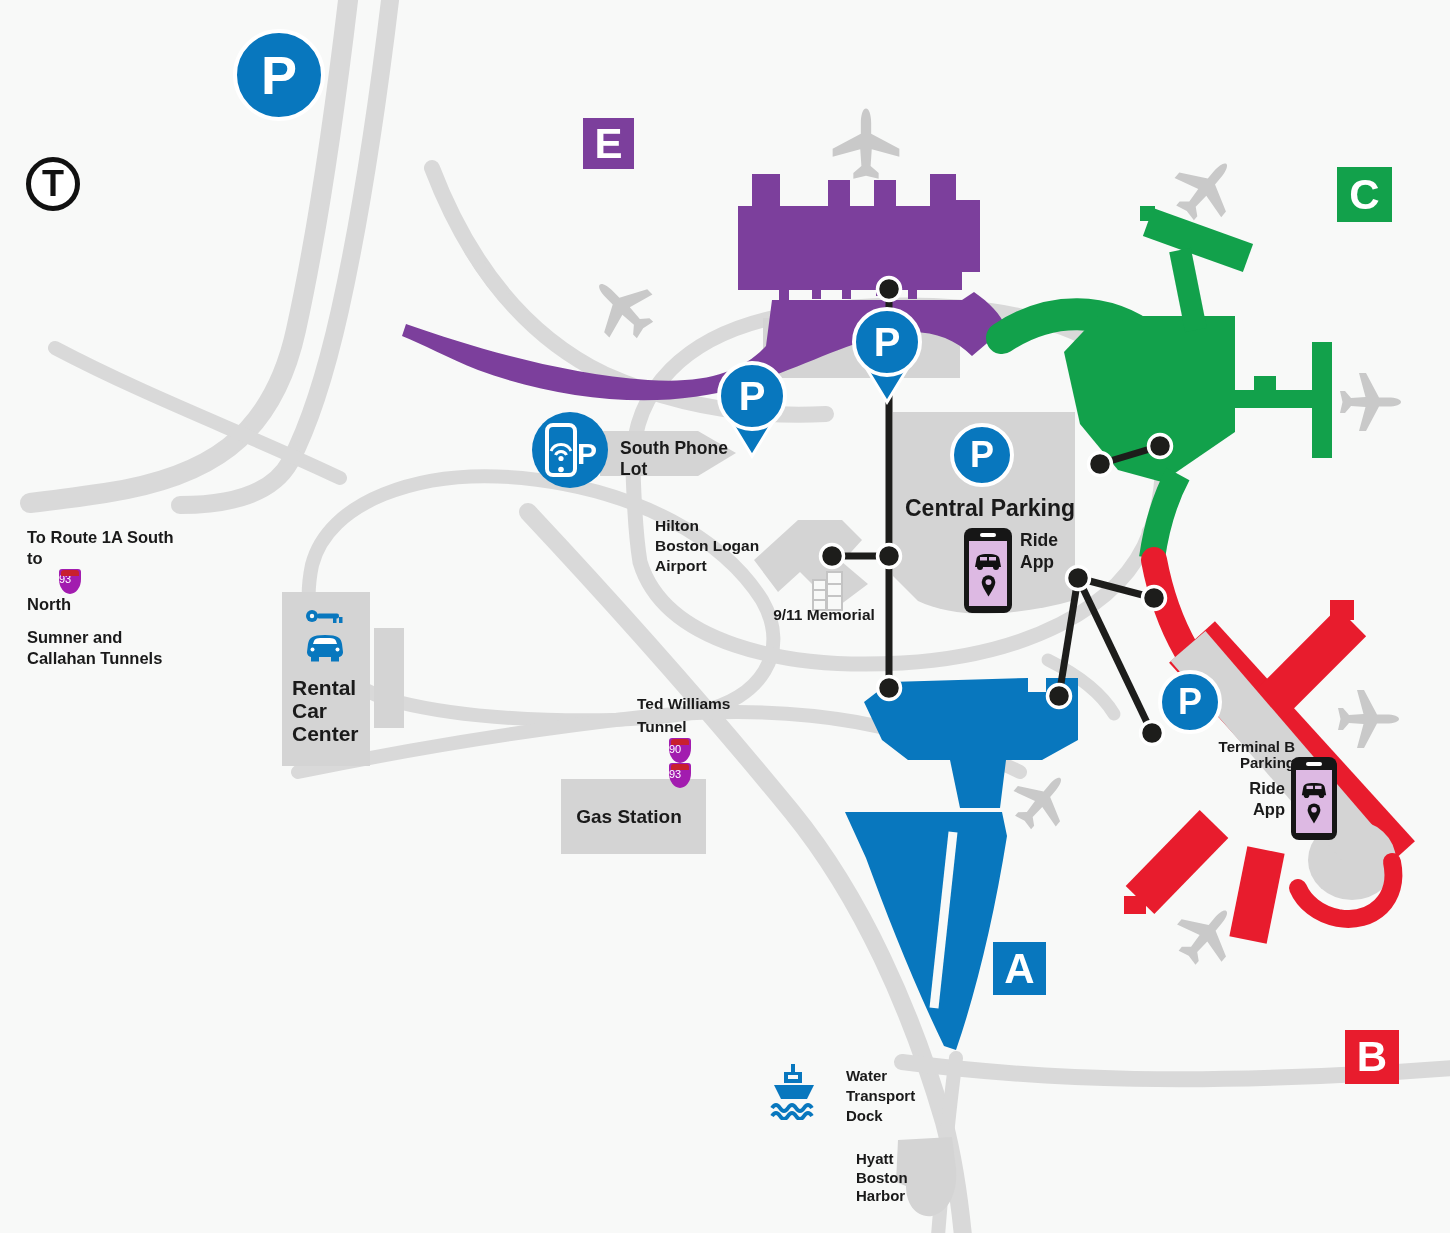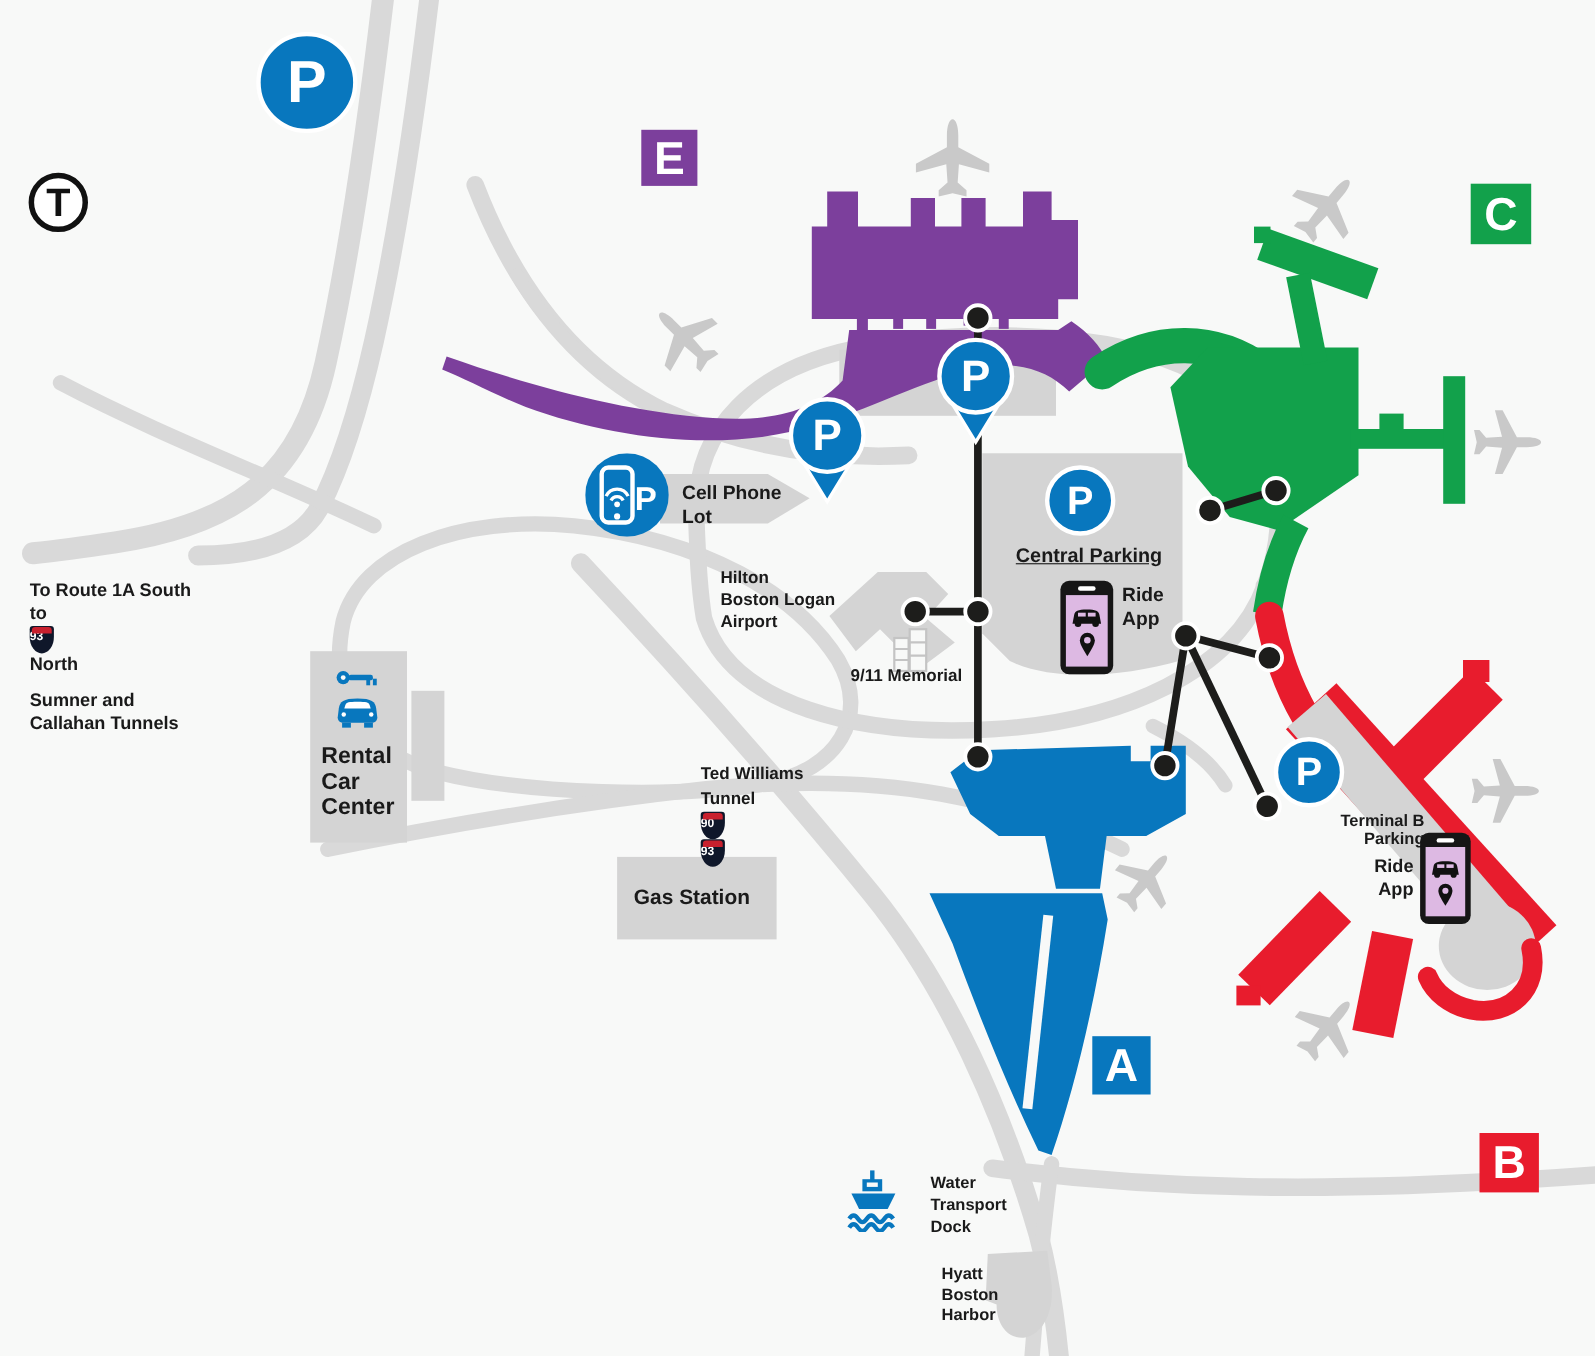--- a/index.html
+++ b/index.html
@@ -11,24 +11,24 @@
   .center{text-align:center;}
   .right{text-align:right;}
   .p-marker{position:absolute;background:#0877BE;border:4px solid #fff;border-radius:50%;
             display:flex;align-items:center;justify-content:center;color:#fff;font-weight:700;
             box-sizing:border-box;}
   .badge{position:absolute;display:flex;align-items:center;justify-content:center;
          color:#fff;font-weight:700;font-size:42px;}
   .t-logo{position:absolute;width:54px;height:54px;background:#fff;border:5px solid #111;
           border-radius:50%;box-sizing:border-box;display:flex;align-items:center;justify-content:center;
           font-weight:700;font-size:36px;color:#111;}
-  .shield{position:relative;width:22px;height:25px;background:#0f172a;
-          border-radius:3px 3px 11px 11px / 3px 3px 15px 15px;color:#fff;font-size:11px;font-weight:700;
+  .shield{position:relative;width:22px;height:25px;background:#a21caf;
+          border-radius:3px 3px 11px 11px / 3px 3px 15px 15px;color:#fff;font-size:11px;font-weight:400;
           display:flex;align-items:flex-end;justify-content:center;padding-bottom:2px;box-sizing:border-box;
-          flex:0 0 auto;}
+          flex:0 0 auto;margin-left:32px;}
   .shield::before{content:"";position:absolute;top:1px;left:2px;right:2px;height:6px;background:#C8202E;
           border-radius:3px 3px 0 0;}
   .shield-row{display:flex;align-items:center;gap:5px;}
   .phone{position:absolute;background:#161616;border-radius:8px;}
   .phone .notch{position:absolute;top:5px;left:50%;transform:translateX(-50%);
                 width:16px;height:4px;background:#fff;border-radius:2px;}
   .phone .screen{position:absolute;top:13px;left:5px;right:5px;bottom:7px;background:#DDB9E3;
                  display:flex;flex-direction:column;align-items:center;justify-content:center;gap:3px;}
   .icon-abs{position:absolute;}
 </style>
@@ -180,35 +180,35 @@
       <circle cx="38" cy="38" r="38" fill="#0877BE"></circle>
       <rect x="15" y="13" width="28" height="50" rx="6" fill="none" stroke="#fff" stroke-width="4"></rect>
       <path d="M 19,39 A 11,11 0 0 1 39,39" fill="none" stroke="#fff" stroke-width="3"></path>
       <path d="M 23.5,43 A 6,6 0 0 1 34.5,43" fill="none" stroke="#fff" stroke-width="3"></path>
       <circle cx="29" cy="46.5" r="2.6" fill="#fff"></circle>
       <circle cx="29" cy="57.5" r="2.8" fill="#fff"></circle>
       <text x="55" y="52" text-anchor="middle" fill="#fff" font-size="30" font-weight="700" font-family="Liberation Sans, sans-serif">P</text>
     </svg>
   </div>
   <div class="lbl" style="left:620px;top:438px;font-size:17.5px;line-height:21px;">
-    <span>Cell Phone</span>
+    <span>South Phone</span>
     <span>Lot</span>
   </div>
 
   <div class="p-marker" style="left:717px;top:361px;width:70px;height:70px;font-size:40px;">
     <span>P</span>
   </div>
   <div class="p-marker" style="left:852px;top:307px;width:70px;height:70px;font-size:40px;">
     <span>P</span>
   </div>
 
   <div class="p-marker" style="left:950px;top:423px;width:64px;height:64px;font-size:36px;">
     <span>P</span>
   </div>
-  <div class="lbl center" style="left:890px;top:495px;width:200px;font-size:18px;text-decoration:underline;">
+  <div class="lbl center" style="left:890px;top:495px;width:200px;font-size:23px;">
     <span>Central Parking</span>
   </div>
 
   <div class="phone" style="left:964px;top:528px;width:48px;height:85px;">
     <div class="notch"></div>
     <div class="screen">
       <svg width="32" height="20" viewBox="0 0 32 20">
         <path d="M3,16 L4.5,8 C5,4.5 8,3 16,3 C24,3 27,4.5 27.5,8 L29,16 Z" fill="#111"></path>
         <rect x="8" y="6" width="7" height="3.5" fill="#DDB9E3"></rect>
         <rect x="17" y="6" width="7" height="3.5" fill="#DDB9E3"></rect>

